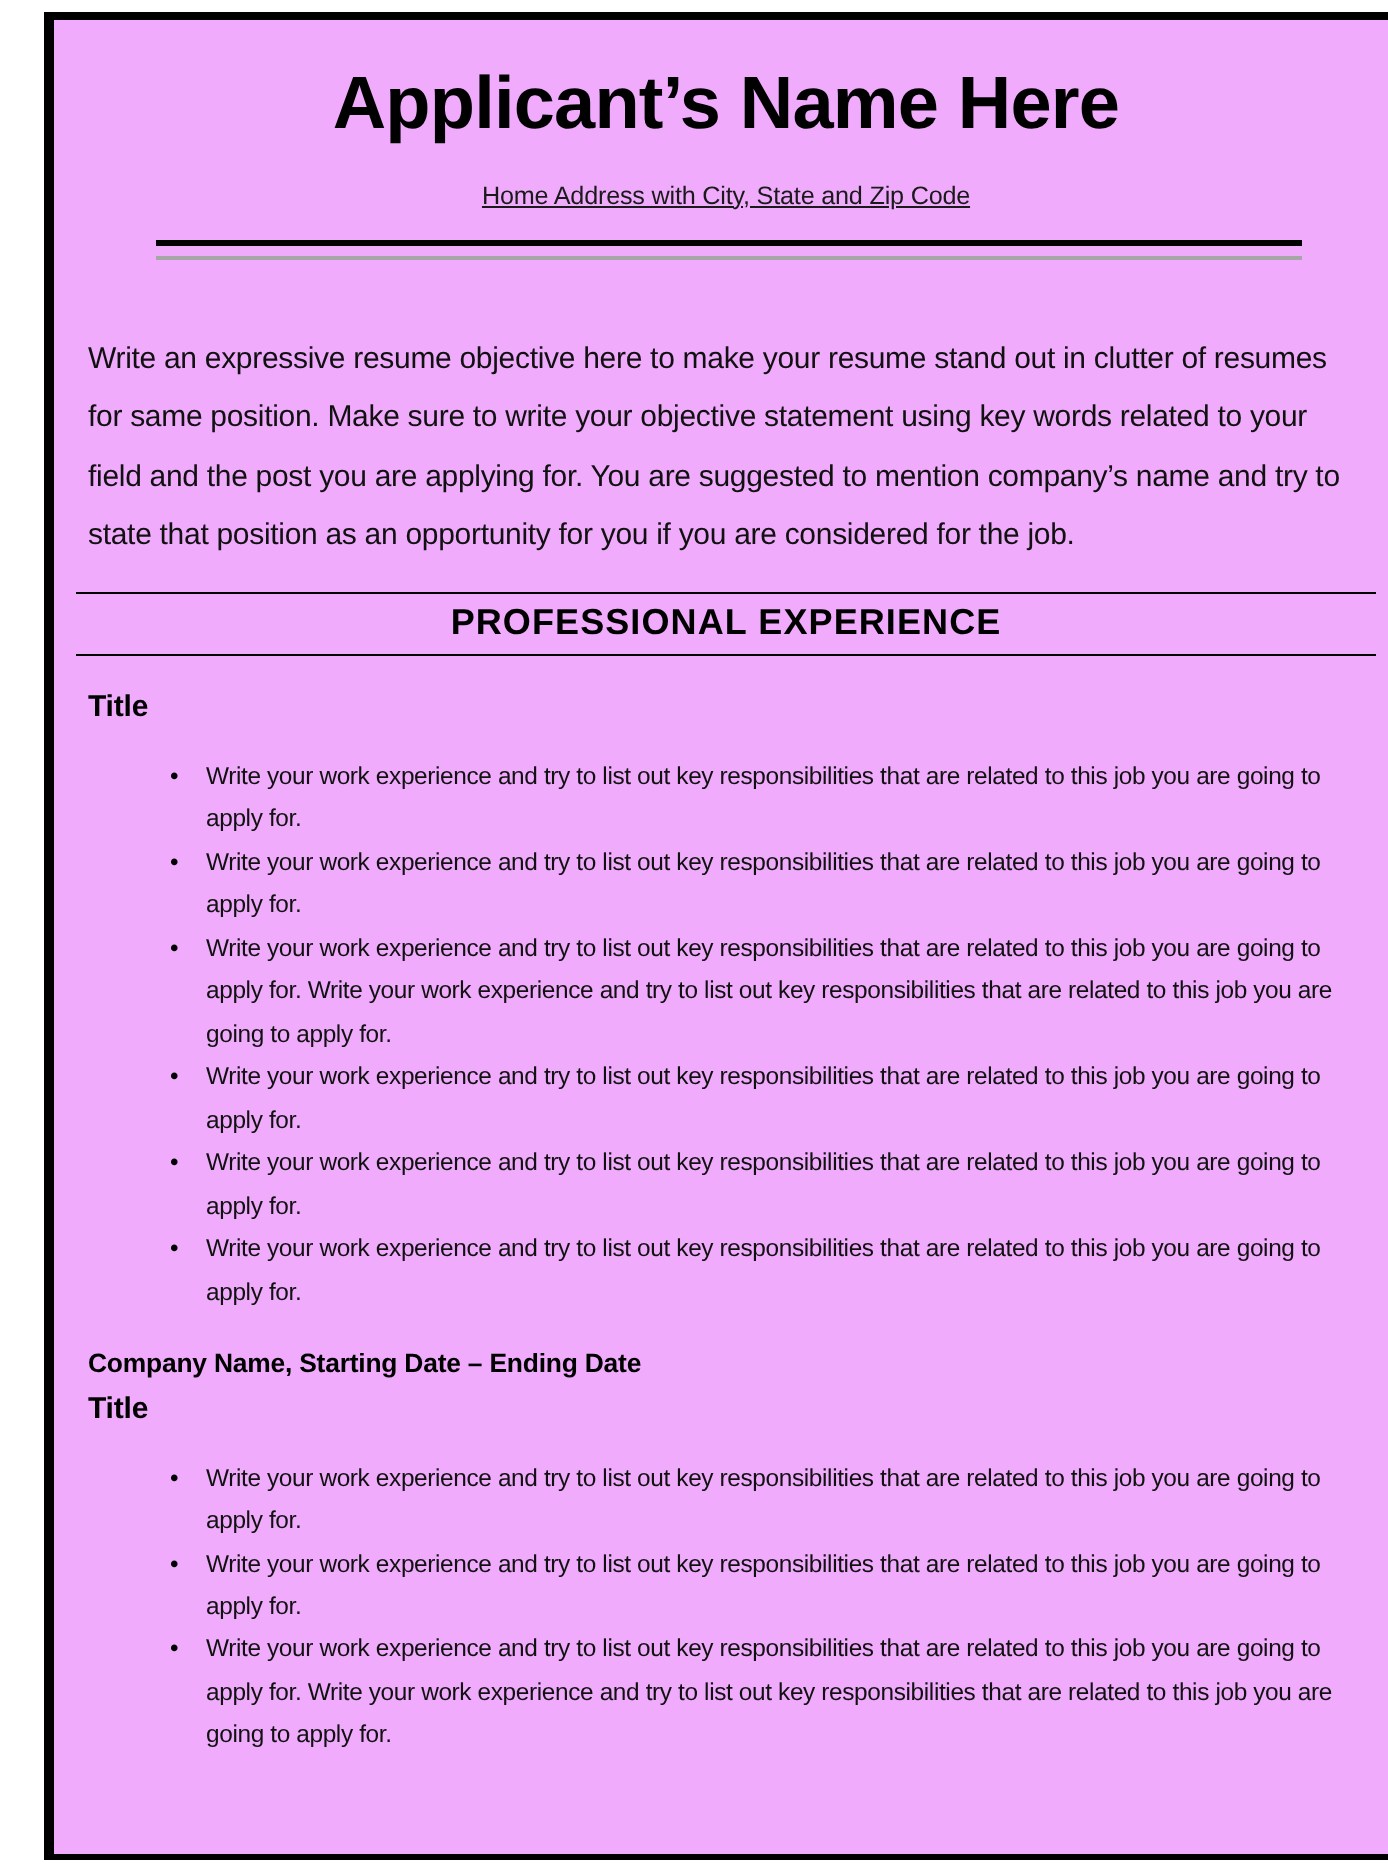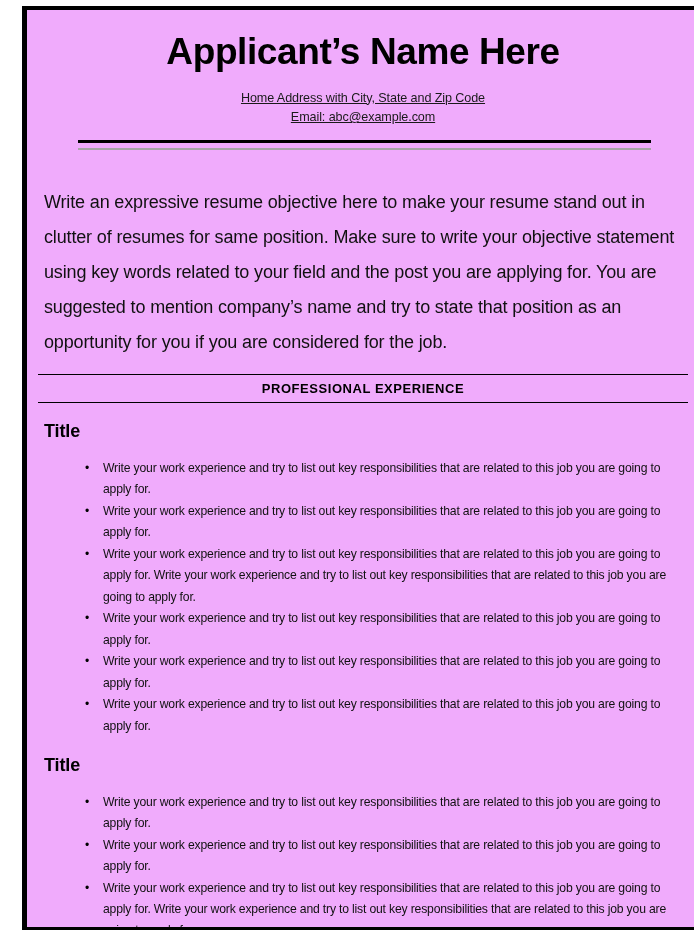--- a/index.html
+++ b/index.html
@@ -73,56 +73,56 @@
     margin: 12px 37px 0 40px;
     height: 5px;
     border-top: 3px solid #000000;
     border-bottom: 2px solid #a6a6a6;
     font-size: 0;
   }
 
   
   .objective {
     margin: 35px 8px 0 6px;
-    font-size: 18px;
+    font-size: 15px;
     color: #111111;
     line-height: 1.95;
     text-align: left;
     letter-spacing: -0.15px;
   }
 
   
   .section-band {
     margin: 14px 0 0 0;
     border-top: 1.5px solid #000000;
     border-bottom: 1.5px solid #000000;
     text-align: center;
     padding: 4px 0 5px 0;
   }
   .section-band-title {
-    font-size: 13px;
+    font-size: 18px;
     font-weight: 700;
     letter-spacing: 0.55px;
     color: #000000;
   }
 
   
   .job {
     margin-top: 14px;
     padding-left: 6px;
   }
   .job-company {
     font-size: 13.2px;
     font-weight: 700;
     color: #000000;
     letter-spacing: -0.1px;
     line-height: 1.65;
   }
   .job-title {
-    font-size: 18px;
+    font-size: 15px;
     font-weight: 700;
     color: #000000;
     letter-spacing: -0.1px;
     line-height: 1.65;
   }
 
   .bullets {
     list-style: none;
     margin: 11px 0 0 0;
     padding: 0 6px 0 0;
@@ -152,21 +152,20 @@
 <body>
 
 <div class="page">
   <div class="sheet">
     <div class="inner">
 
       <h1 class="name-heading">Applicant’s Name Here</h1>
 
       <div class="contact-block">
         <div class="contact-line">Home Address with City, State and Zip Code</div>
-        <div class="contact-line">Email: abc@example.com</div>
       </div>
 
       <div class="header-rule"></div>
 
       <p class="objective">Write an expressive resume objective here to make your resume stand out in clutter of resumes for same position. Make sure to write your objective statement using key words related to your field and the post you are applying for. You are suggested to mention company’s name and try to state that position as an opportunity for you if you are considered for the job.</p>
 
       <div class="section-band">
         <span class="section-band-title">PROFESSIONAL EXPERIENCE</span>
       </div>
 
@@ -194,20 +193,21 @@
             <span class="bullet-text">Write your work experience and try to list out key responsibilities that are related to this job you are going to apply for.</span>
           </li>
           <li class="bullet">
             <span class="bullet-dot">•</span>
             <span class="bullet-text">Write your work experience and try to list out key responsibilities that are related to this job you are going to apply for.</span>
           </li>
         </ul>
       </div>
 
       <div class="job">
+        <div class="job-company">Company Name, Starting Date – Ending Date</div>
         <div class="job-title">Title</div>
         <ul class="bullets">
           <li class="bullet">
             <span class="bullet-dot">•</span>
             <span class="bullet-text">Write your work experience and try to list out key responsibilities that are related to this job you are going to apply for.</span>
           </li>
           <li class="bullet">
             <span class="bullet-dot">•</span>
             <span class="bullet-text">Write your work experience and try to list out key responsibilities that are related to this job you are going to apply for.</span>
           </li>

